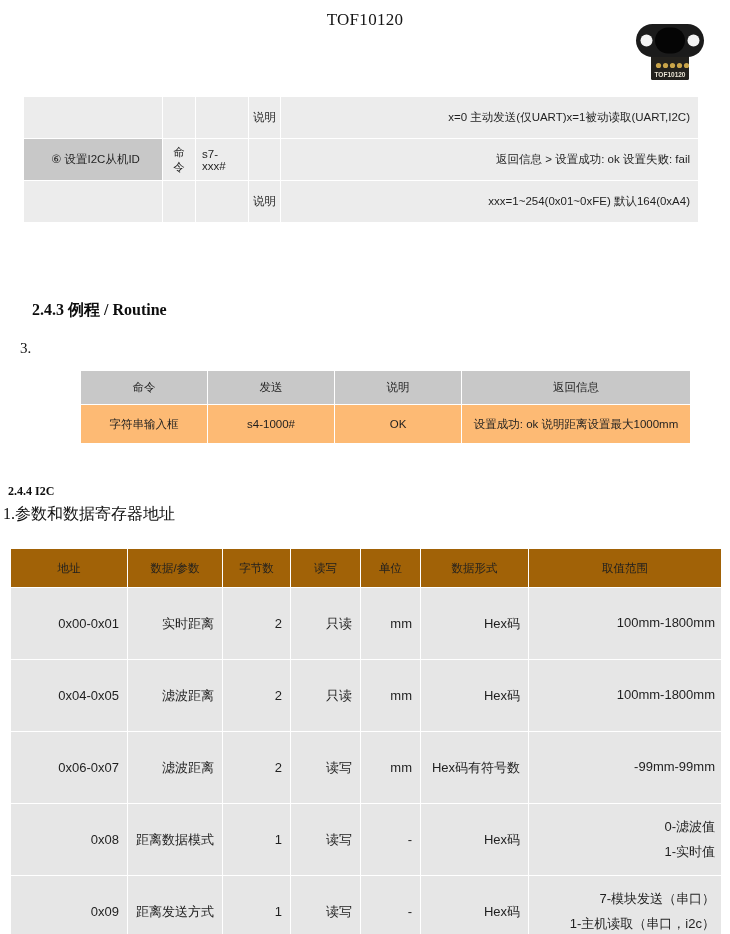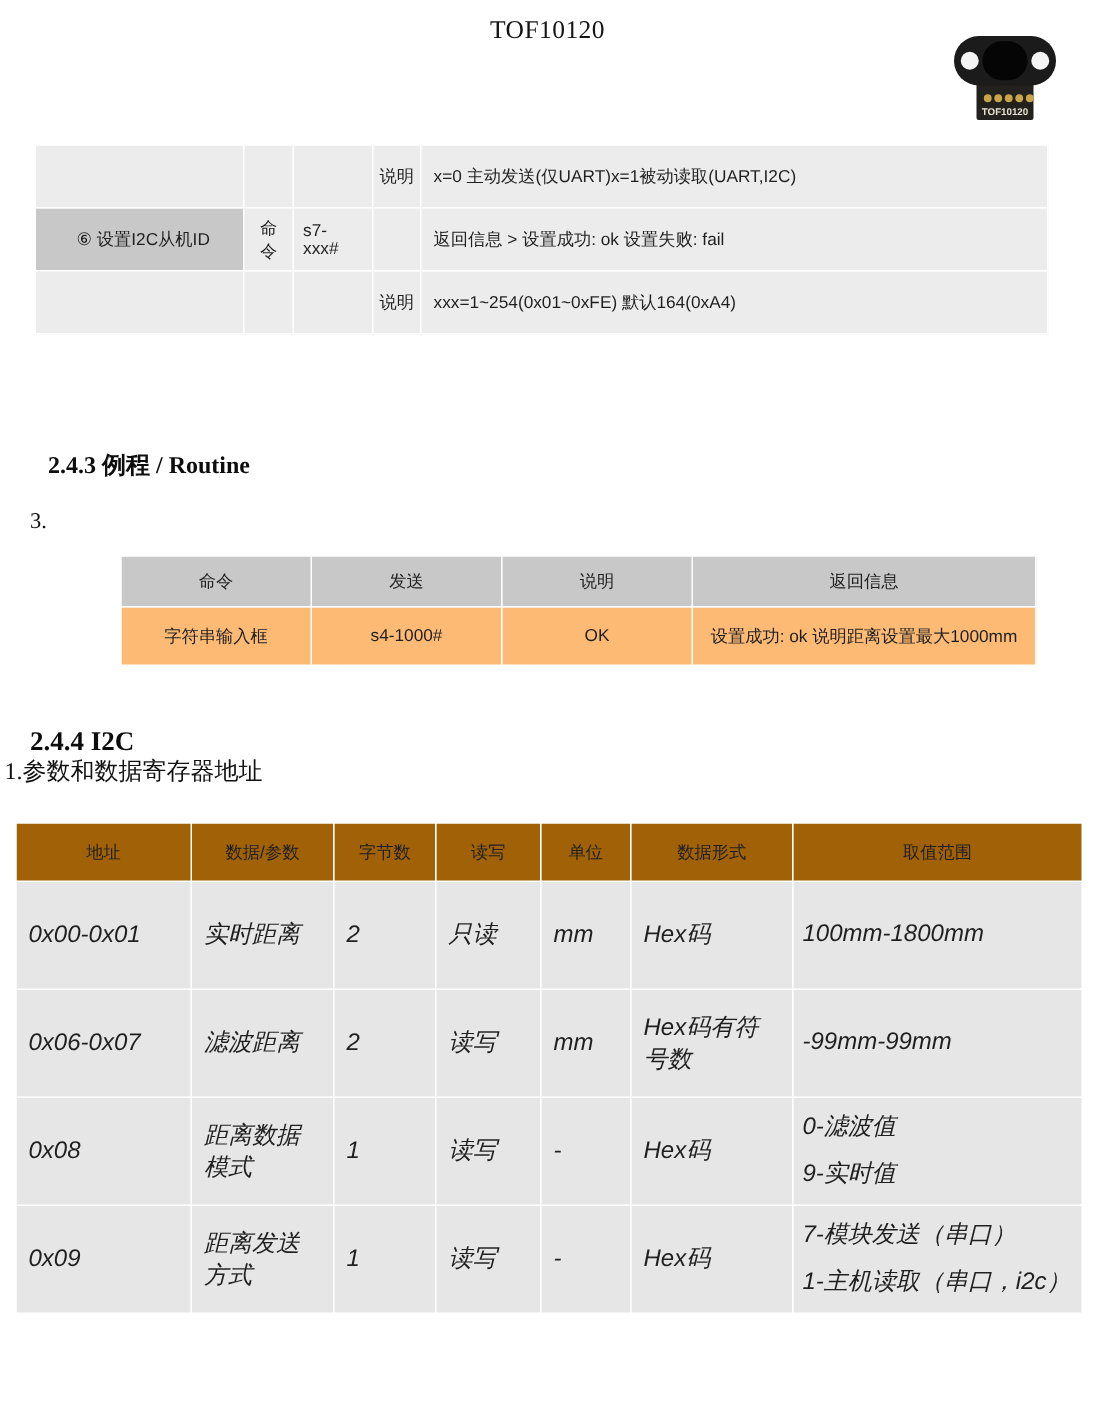--- a/index.html
+++ b/index.html
@@ -67,21 +67,21 @@
   #cmd-table td.cmd-name {
     background: #c8c8c8;
     text-align: left;
     padding-left: 27px;
     font-size: 11.5px;
   }
   #cmd-table td.blank-a { background: #ececec; }
   #cmd-table td.col-label { text-align: center; padding: 0 6px; }
   #cmd-table td.col-code  { text-align: left; padding-left: 6px; }
   #cmd-table td.col-kind  { text-align: center; padding: 0 4px; }
-  #cmd-table td.col-desc  { text-align: left; }
+  #cmd-table td.col-desc  { text-align: right; }
 
   
   #routine-table {
     top: 370px;
     left: 80px;
     width: 610px;
   }
   #routine-table th {
     background: #c8c8c8;
     height: 33px;
@@ -106,24 +106,23 @@
   #reg-table th {
     background: #a16207;
     height: 38px;
     text-align: center;
     font-size: 11.5px;
     color: #1f1f1f;
   }
   #reg-table td {
     background: #e6e6e6;
     height: 63px;
-    text-align: left;
-    font-size: 16px;
-    color: #1f1f1f;
-    font-style: italic;
+    text-align: right;
+    font-size: 13px;
+    color: #1f1f1f;
   }
   #reg-table td.range-multi {
     line-height: 1.9;
     padding: 4px 6px;
     margin-top: 14px;
   }
   #reg-table td.range-multi .range-line { display: block; }
 
   
   .heading-lvl3 {
@@ -132,22 +131,22 @@
     font-weight: bold;
     color: #0d0d0d;
   }
   #h-routine {
     top: 300px;
     left: 32px;
     font-size: 16px;
   }
   #h-i2c {
     top: 484px;
-    left: 20px;
-    font-size: 18px;
+    left: 8px;
+    font-size: 12px;
   }
   .para-serif {
     position: absolute;
     font-family: "Liberation Serif", "DejaVu Serif", serif;
     color: #111111;
   }
   #p-three {
     top: 340px;
     left: 20px;
     font-size: 15px;
@@ -272,40 +271,51 @@
       <td>实时距离</td>
       <td>2</td>
       <td>只读</td>
       <td>mm</td>
       <td>Hex码</td>
       <td class="range-multi">
         <span class="range-line">100mm-1800mm</span>
       </td>
     </tr>
     <tr>
+      <td>0x04-0x05</td>
+      <td>滤波距离</td>
+      <td>2</td>
+      <td>只读</td>
+      <td>mm</td>
+      <td>Hex码</td>
+      <td class="range-multi">
+        <span class="range-line">100mm-1800mm</span>
+      </td>
+    </tr>
+    <tr>
       <td>0x06-0x07</td>
       <td>滤波距离</td>
       <td>2</td>
       <td>读写</td>
       <td>mm</td>
       <td>Hex码有符号数</td>
       <td class="range-multi">
         <span class="range-line">-99mm-99mm</span>
       </td>
     </tr>
     <tr>
       <td>0x08</td>
       <td>距离数据模式</td>
       <td>1</td>
       <td>读写</td>
       <td>-</td>
       <td>Hex码</td>
       <td class="range-multi">
         <span class="range-line">0-滤波值</span>
-        <span class="range-line">9-实时值</span>
+        <span class="range-line">1-实时值</span>
       </td>
     </tr>
     <tr>
       <td>0x09</td>
       <td>距离发送方式</td>
       <td>1</td>
       <td>读写</td>
       <td>-</td>
       <td>Hex码</td>
       <td class="range-multi">

